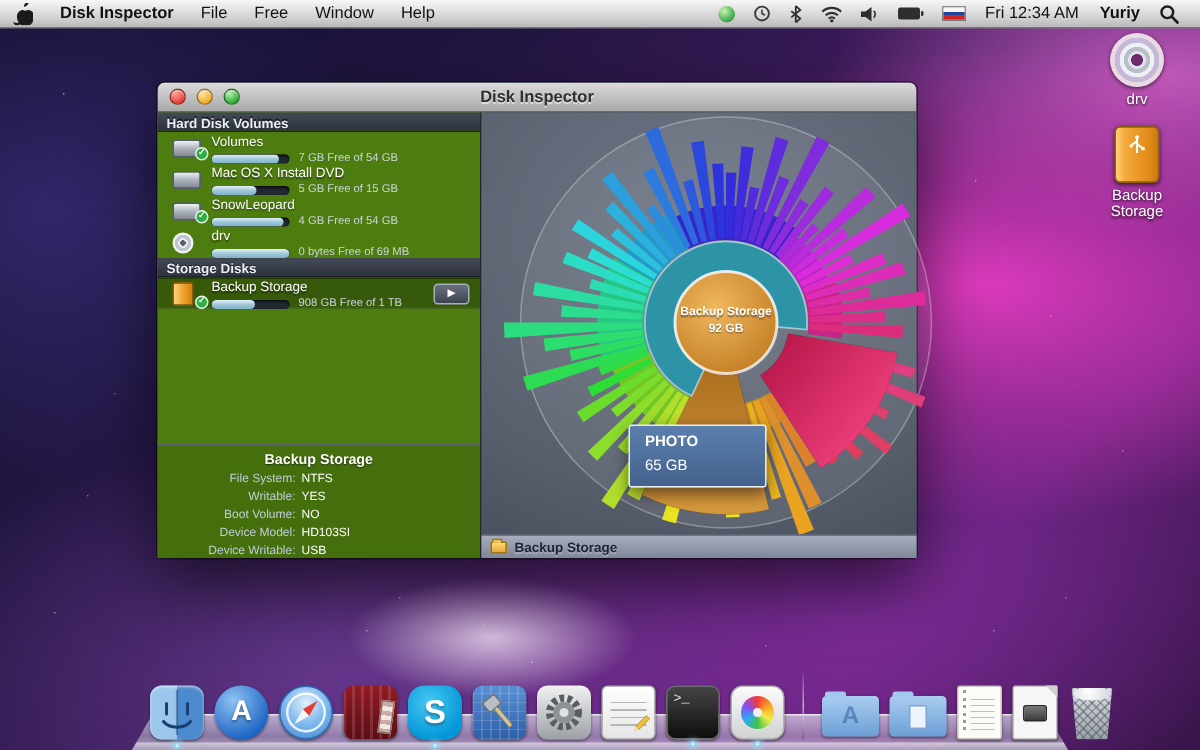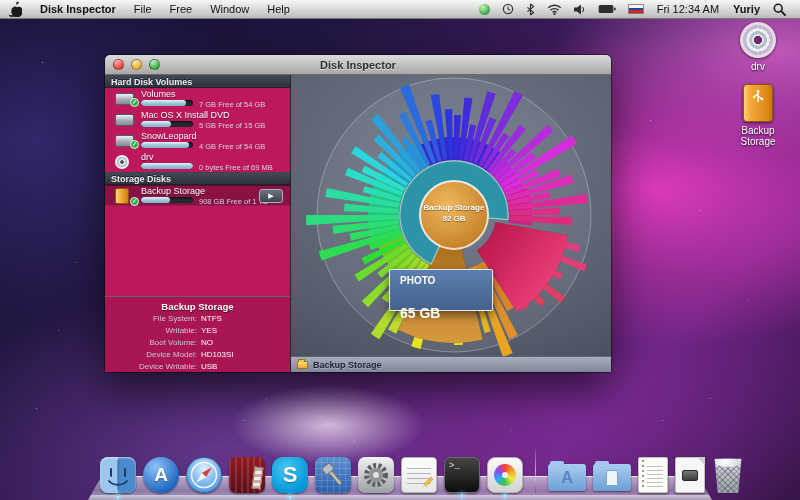--- a/index.html
+++ b/index.html
@@ -51,57 +51,57 @@
   .titlebar{height:20px;border-radius:5px 5px 0 0;background:linear-gradient(#dcdcdc,#a8a8a8);border-bottom:1px solid #6c6c6c;
     position:relative;display:flex;align-items:center;justify-content:center}
   .title{font-size:11px;color:#2f2f2f;text-shadow:0 1px 0 rgba(255,255,255,.55);font-weight:bold}
   .lights{position:absolute;left:8px;top:4px;display:flex;gap:7px}
   .light{width:11px;height:11px;border-radius:50%;border:1px solid rgba(0,0,0,.35);box-shadow:inset 0 1px 1px rgba(255,255,255,.6)}
   .l-close{background:radial-gradient(circle at 35% 30%,#ff9d96,#e5443a 70%)}
   .l-min{background:radial-gradient(circle at 35% 30%,#ffe3a0,#f0ad2e 70%)}
   .l-zoom{background:radial-gradient(circle at 35% 30%,#b5efaf,#2fae38 70%)}
   .winbody{flex:1;display:flex;min-height:0}
   
-  .sidebar{width:186px;background:#be185d;border-right:1px solid #22262d;position:relative;color:#fff;overflow:hidden}
+  .sidebar{width:216px;background:#4d7c0f;border-right:1px solid #22262d;position:relative;color:#fff;overflow:hidden}
   .shead{height:13px;line-height:13px;padding:0 6px;font-size:9px;font-weight:bold;color:#e9eef5;
     background:linear-gradient(#424956,#2d323c);border-top:1px solid rgba(255,255,255,.09);border-bottom:1px solid #1d2128;
     text-shadow:0 -1px 0 rgba(0,0,0,.6)}
   .srow{height:21px;display:flex;align-items:center;padding:0 6px 0 10px;position:relative}
   .srow.sel{background:rgba(0,0,0,.28);box-shadow:inset 0 1px 0 rgba(0,0,0,.35),inset 0 -1px 0 rgba(255,255,255,.07)}
   .vic{width:26px;flex:none;position:relative;display:flex;align-items:center}
   .hdd{width:19px;height:12px;border-radius:2px;border:1px solid #525d6a;background:linear-gradient(#eef1f4,#a6adb7 55%,#838a95)}
   .cdicon{width:14px;height:14px;border-radius:50%;
     background:radial-gradient(circle,#59606c 0 18%,#e8eaee 20% 32%,#bfc5cf 34% 55%,#f2f4f7 56% 72%,#a9b0ba 74%)}
   .extdrive{width:14px;height:16px;border-radius:2px;border:1px solid #8a5a0e;background:linear-gradient(90deg,#ffd27a,#ec9c28 60%,#d2810f)}
   .check{position:absolute;right:2px;bottom:-2px;width:9px;height:9px;border-radius:50%;background:#2fae44;border:1px solid #eaf6ec;
     color:#fff;font-size:6px;line-height:7px;text-align:center;font-weight:bold}
   .vinfo{flex:1;min-width:0}
   .vname{font-size:9px;line-height:10px;color:#fff;text-shadow:0 1px 1px rgba(0,0,0,.5);white-space:nowrap}
-  .vline{display:flex;align-items:flex-start;margin-top:1px}
+  .vline{display:flex;align-items:flex-end;margin-top:1px}
   .pbar{width:52px;height:6px;border-radius:3px;background:#232831;box-shadow:inset 0 1px 2px rgba(0,0,0,.8);overflow:hidden}
   .pfill{display:block;height:100%;border-radius:3px;background:linear-gradient(#e4f2f8,#9cc6d8 55%,#7fb1c6)}
   .vfree{font-size:7.5px;color:#ccd5e0;margin-left:6px;white-space:nowrap}
   .playbtn{position:absolute;right:7px;top:50%;transform:translateY(-50%);width:24px;height:14px;border-radius:3px;
     border:1px solid #a7b0bd;background:linear-gradient(#6a7280,#3d434e);color:#fff;font-size:7px;line-height:12px;text-align:center}
   .infopanel{position:absolute;left:0;right:0;bottom:0;height:76px;border-top:1px solid #5d6573;background:rgba(0,0,0,.10);padding-top:4px}
   .ititle{text-align:center;font-size:9.5px;font-weight:bold;color:#fff;text-shadow:0 1px 1px rgba(0,0,0,.6)}
   .irow{display:flex;margin-top:2px;font-size:8px;line-height:10px}
   .il{width:92px;text-align:right;color:#c3ccd8;flex:none}
   .iv{margin-left:4px;color:#fff}
   
   .chart-area{flex:1;position:relative;min-width:0;
     background:radial-gradient(130% 105% at 50% 28%,#717887 0%,#575e6c 55%,#3a404d 100%)}
   #sunburst{display:block}
   .center-label{position:absolute;left:103px;top:127px;width:120px;text-align:center;color:#fff;pointer-events:none}
   .center-label div{font-size:8px;font-weight:bold;line-height:11px;text-shadow:0 1px 1px rgba(0,0,0,.45)}
-  .ctooltip{position:absolute;left:98px;top:194px;width:104px;height:42px;border-radius:2px;
+  .ctooltip{position:absolute;left:98px;top:208px;width:92px;height:42px;border-radius:2px;
     background:linear-gradient(#5b7fae,#44628c);border:1px solid rgba(255,255,255,.85);
     box-shadow:0 4px 10px rgba(0,0,0,.5);padding:5px 10px;color:#fff}
   .ctooltip .tt1{font-size:10px;font-weight:bold}
-  .ctooltip .tt2{font-size:14px;font-weight:bold;margin-top:19px}
+  .ctooltip .tt2{font-size:10px;font-weight:normal;margin-top:5px}
   .chart-status{position:absolute;left:0;right:0;bottom:0;height:16px;display:flex;align-items:center;
     background:linear-gradient(#a7adbb,#80879a);border-top:1px solid #5d6476;padding:0 6px}
   .folder-ico{width:11px;height:8px;border-radius:1px;background:linear-gradient(#ffd877,#eba income 0);background:linear-gradient(#ffd877,#e8a83c);border:1px solid #9a7714;position:relative;margin-right:5px}
   .folder-ico::before{content:'';position:absolute;left:0;top:-3px;width:5px;height:2px;border-radius:1px 1px 0 0;background:#eec25a;border:1px solid #9a7714;border-bottom:none}
   .chart-status span{font-size:9px;font-weight:bold;color:#1c2435;text-shadow:0 1px 0 rgba(255,255,255,.25)}
   
   .dock{position:absolute;left:88px;width:624px;bottom:0;height:54px;z-index:40}
   .shelf{position:absolute;left:0;right:0;bottom:0;height:24px;
     background:linear-gradient(rgba(232,234,242,.66),rgba(196,198,212,.5) 60%,rgba(225,227,238,.62));
     clip-path:polygon(2.2% 0,97.8% 0,100% 100%,0 100%);border-top:1px solid rgba(255,255,255,.75)}

